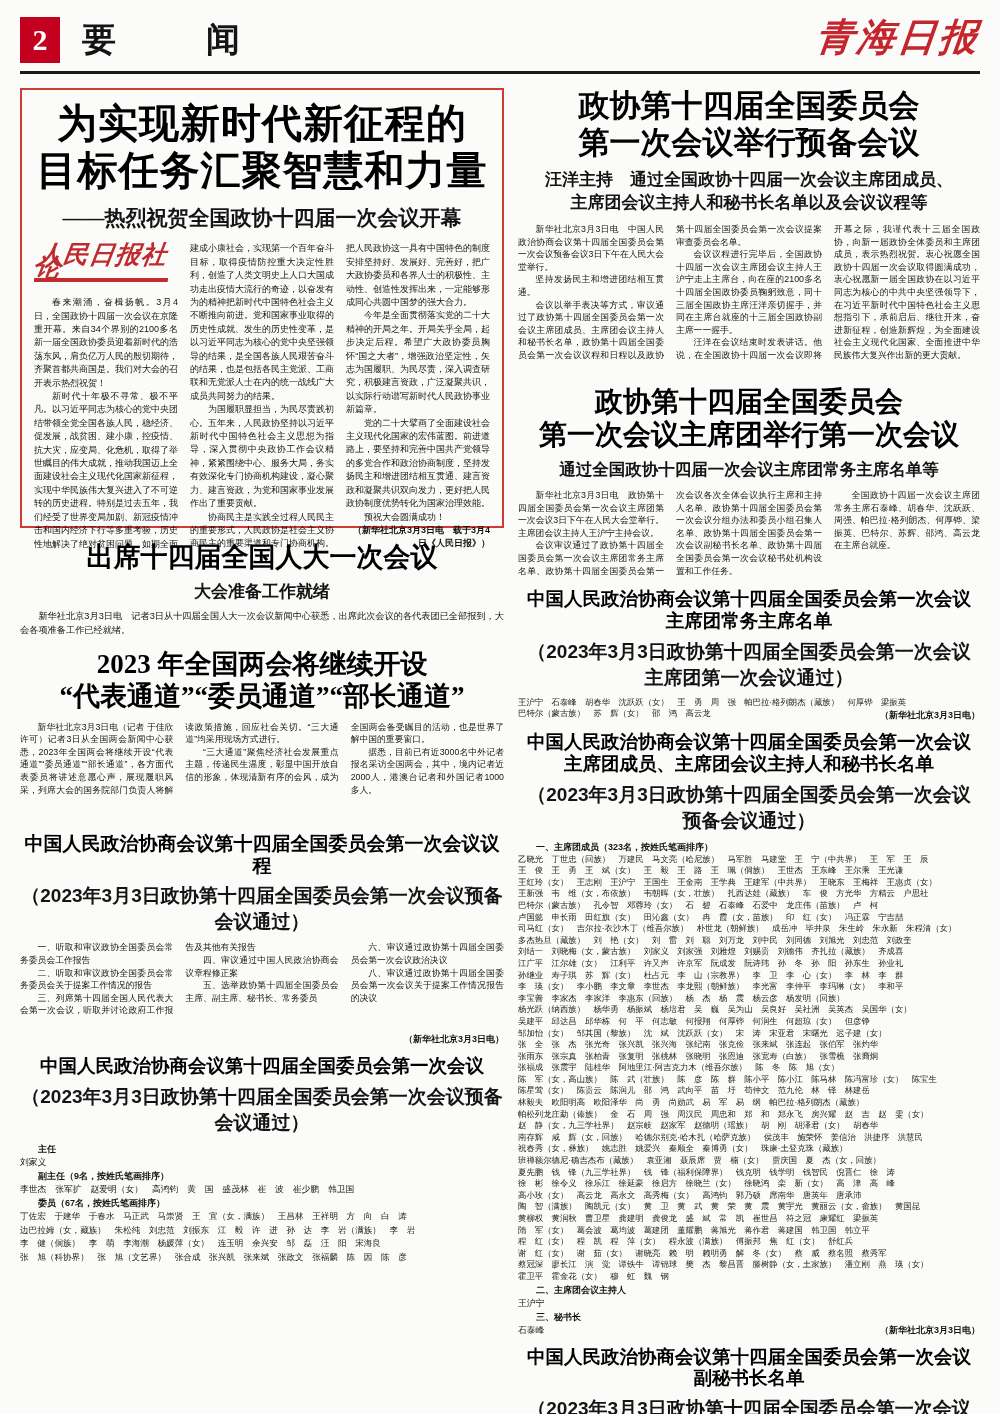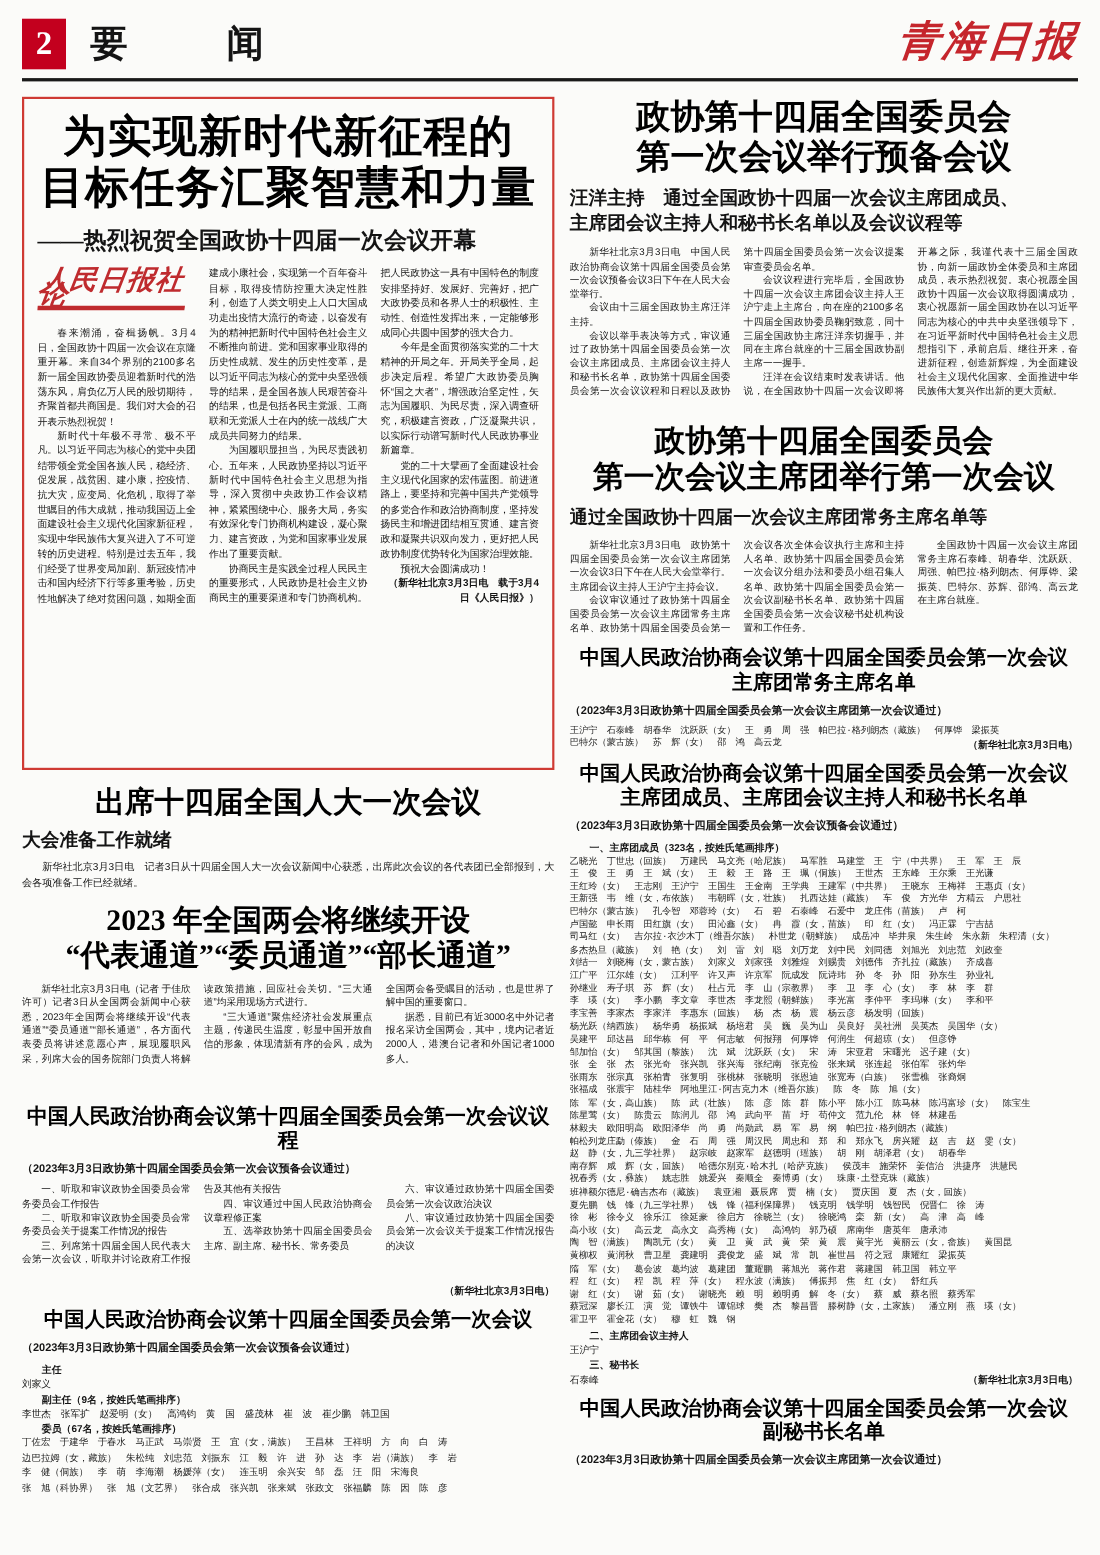--- a/index.html
+++ b/index.html
@@ -16,42 +16,42 @@
   .masthead{margin-left:auto;font-family:"DejaVu Serif",serif;font-style:italic;font-weight:bold;
             color:#c5252c;font-size:38px;letter-spacing:3px;transform:skewX(-6deg);margin-bottom:0;}
 
   
   .cols{display:flex;gap:14px;margin-top:14px;}
   .col-l{width:484px;flex:none;}
   .col-r{width:462px;flex:none;}
 
   .serif{font-family:"Liberation Serif","DejaVu Serif",serif;}
   .ttl{font-family:"Liberation Serif","DejaVu Serif",serif;font-weight:900;text-align:center;line-height:1.18;color:#000;}
-  .sub{font-weight:bold;text-align:left;}
+  .sub{font-weight:bold;text-align:center;}
   .paras > div{text-indent:2em;text-align:justify;}
   .credit{text-align:right;font-weight:bold;}
   .rows > div{white-space:normal;}
 
   
-  .edbox{border:2px solid #cf3a34;padding:10px 12px 8px 12px;height:612px;box-sizing:border-box;}
+  .edbox{border:2px solid #cf3a34;padding:10px 12px 8px 12px;height:440px;box-sizing:border-box;}
   .edbox .ttl{font-size:40px;letter-spacing:1px;}
   .edbox .sub{font-family:"Liberation Serif",serif;font-size:21px;font-weight:bold;margin:10px 0 10px 0;}
   .edlogo{display:inline-block;font-family:"DejaVu Serif",serif;font-style:italic;font-weight:900;color:#bf2b2e;
           font-size:25px;letter-spacing:1px;border-bottom:4px solid #bf2b2e;transform:skewX(-8deg);
           margin:6px 8px 14px 2px;padding-bottom:3px;}
   .edbody{column-count:3;column-gap:12px;font-size:9px;line-height:13.4px;height:412px;overflow:hidden;}
   .edbody .paras > div{margin:0;}
   .edcredit{font-size:9px;font-weight:bold;text-align:right;line-height:13px;}
 
   
   .art{margin-bottom:10px;}
   .body3{column-count:3;column-gap:12px;font-size:8.8px;line-height:12.6px;overflow:hidden;text-align:justify;}
   .body1{font-size:9.2px;line-height:14px;text-align:justify;text-indent:2em;}
-  .approved{font-weight:bold;font-size:10px;margin:6px 0 6px 0;}
-  .namerows{font-size:8.4px;line-height:11.6px;color:#222;font-family:Liberation Mono, monospace;}
+  .approved{text-align:center;font-weight:bold;font-size:19px;margin:6px 0 6px 0;}
+  .namerows{font-size:8.4px;line-height:11.6px;color:#222;}
   .namerows > div{margin:0;}
   .rolelbl{font-weight:bold;font-size:9px;text-indent:2em;line-height:14px;}
   .rolename{font-size:8.8px;line-height:13px;}
   .smallcredit{font-size:9px;}
 
   
   .h-att{font-size:27px;}       
   .h-ch{font-size:27px;}        
   .h-ag{font-size:19px;}        
   .h-list{font-size:18.5px;}    
@@ -159,21 +159,21 @@
         <div class="ttl h-r1">
           <div>政协第十四届全国委员会</div>
           <div>第一次会议举行预备会议</div>
         </div>
         <div class="sub sub-r1" style="margin:8px 0;">
           <div>汪洋主持　通过全国政协十四届一次会议主席团成员、</div>
           <div>主席团会议主持人和秘书长名单以及会议议程等</div>
         </div>
         <div class="body3 paras" style="height:146px;">
             <div>新华社北京3月3日电　中国人民政治协商会议第十四届全国委员会第一次会议预备会议3日下午在人民大会堂举行。</div>
-            <div>会议由十三届全国政协主席汪洋主持。</div>
+            <div>坚持发扬民主和增进团结相互贯通。</div>
             <div>会议以举手表决等方式，审议通过了政协第十四届全国委员会第一次会议主席团成员、主席团会议主持人和秘书长名单，政协第十四届全国委员会第一次会议议程和日程以及政协第十四届全国委员会第一次会议提案审查委员会名单。</div>
             <div>会议议程进行完毕后，全国政协十四届一次会议主席团会议主持人王沪宁走上主席台，向在座的2100多名十四届全国政协委员鞠躬致意，同十三届全国政协主席汪洋亲切握手，并同在主席台就座的十三届全国政协副主席一一握手。</div>
             <div>汪洋在会议结束时发表讲话。他说，在全国政协十四届一次会议即将开幕之际，我谨代表十三届全国政协，向新一届政协全体委员和主席团成员，表示热烈祝贺。衷心祝愿全国政协十四届一次会议取得圆满成功，衷心祝愿新一届全国政协在以习近平同志为核心的中共中央坚强领导下，在习近平新时代中国特色社会主义思想指引下，承前启后、继往开来，奋进新征程，创造新辉煌，为全面建设社会主义现代化国家、全面推进中华民族伟大复兴作出新的更大贡献。</div>
           </div>
       </div>
 
       <div class="art" style="margin-top:16px;">
         <div class="ttl h-r2">
           <div>政协第十四届全国委员会</div>
           <div>第一次会议主席团举行第一次会议</div>

